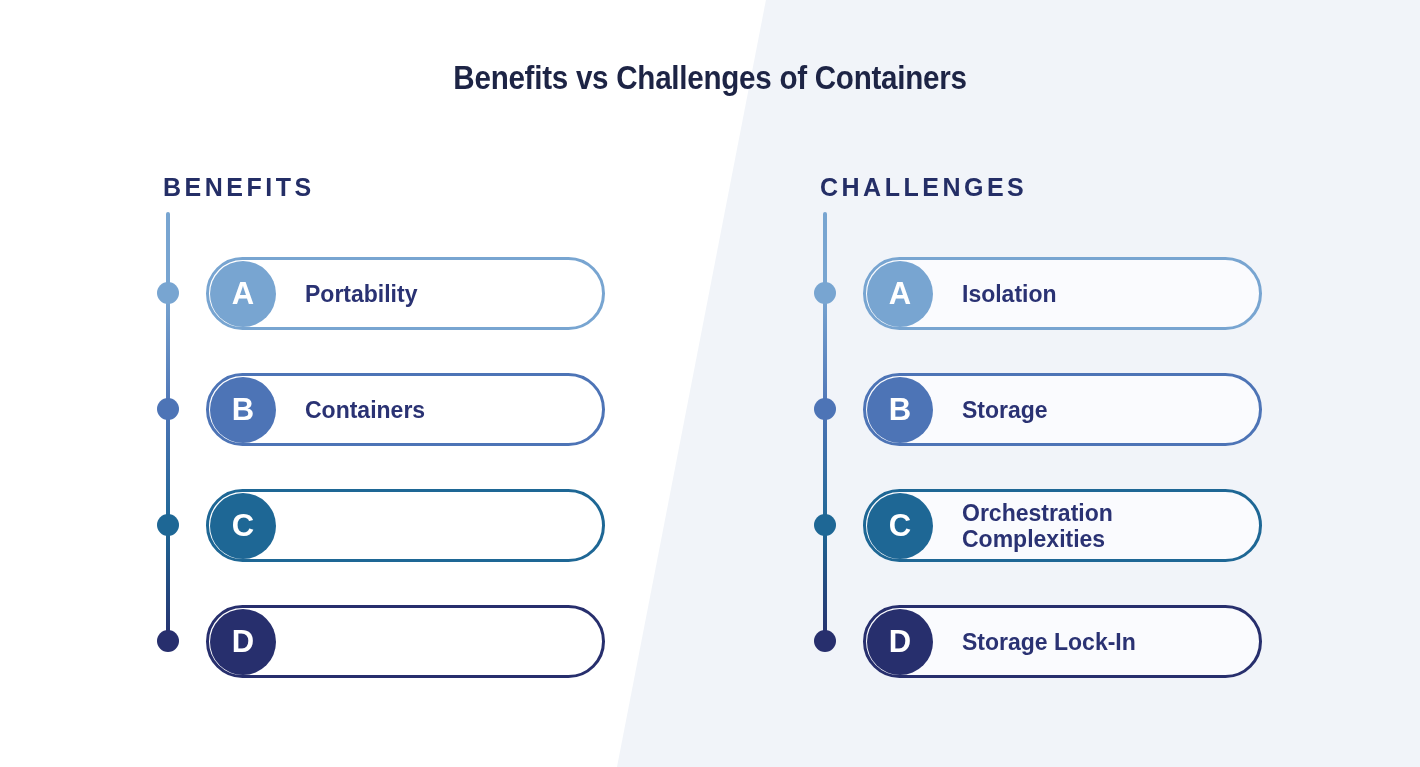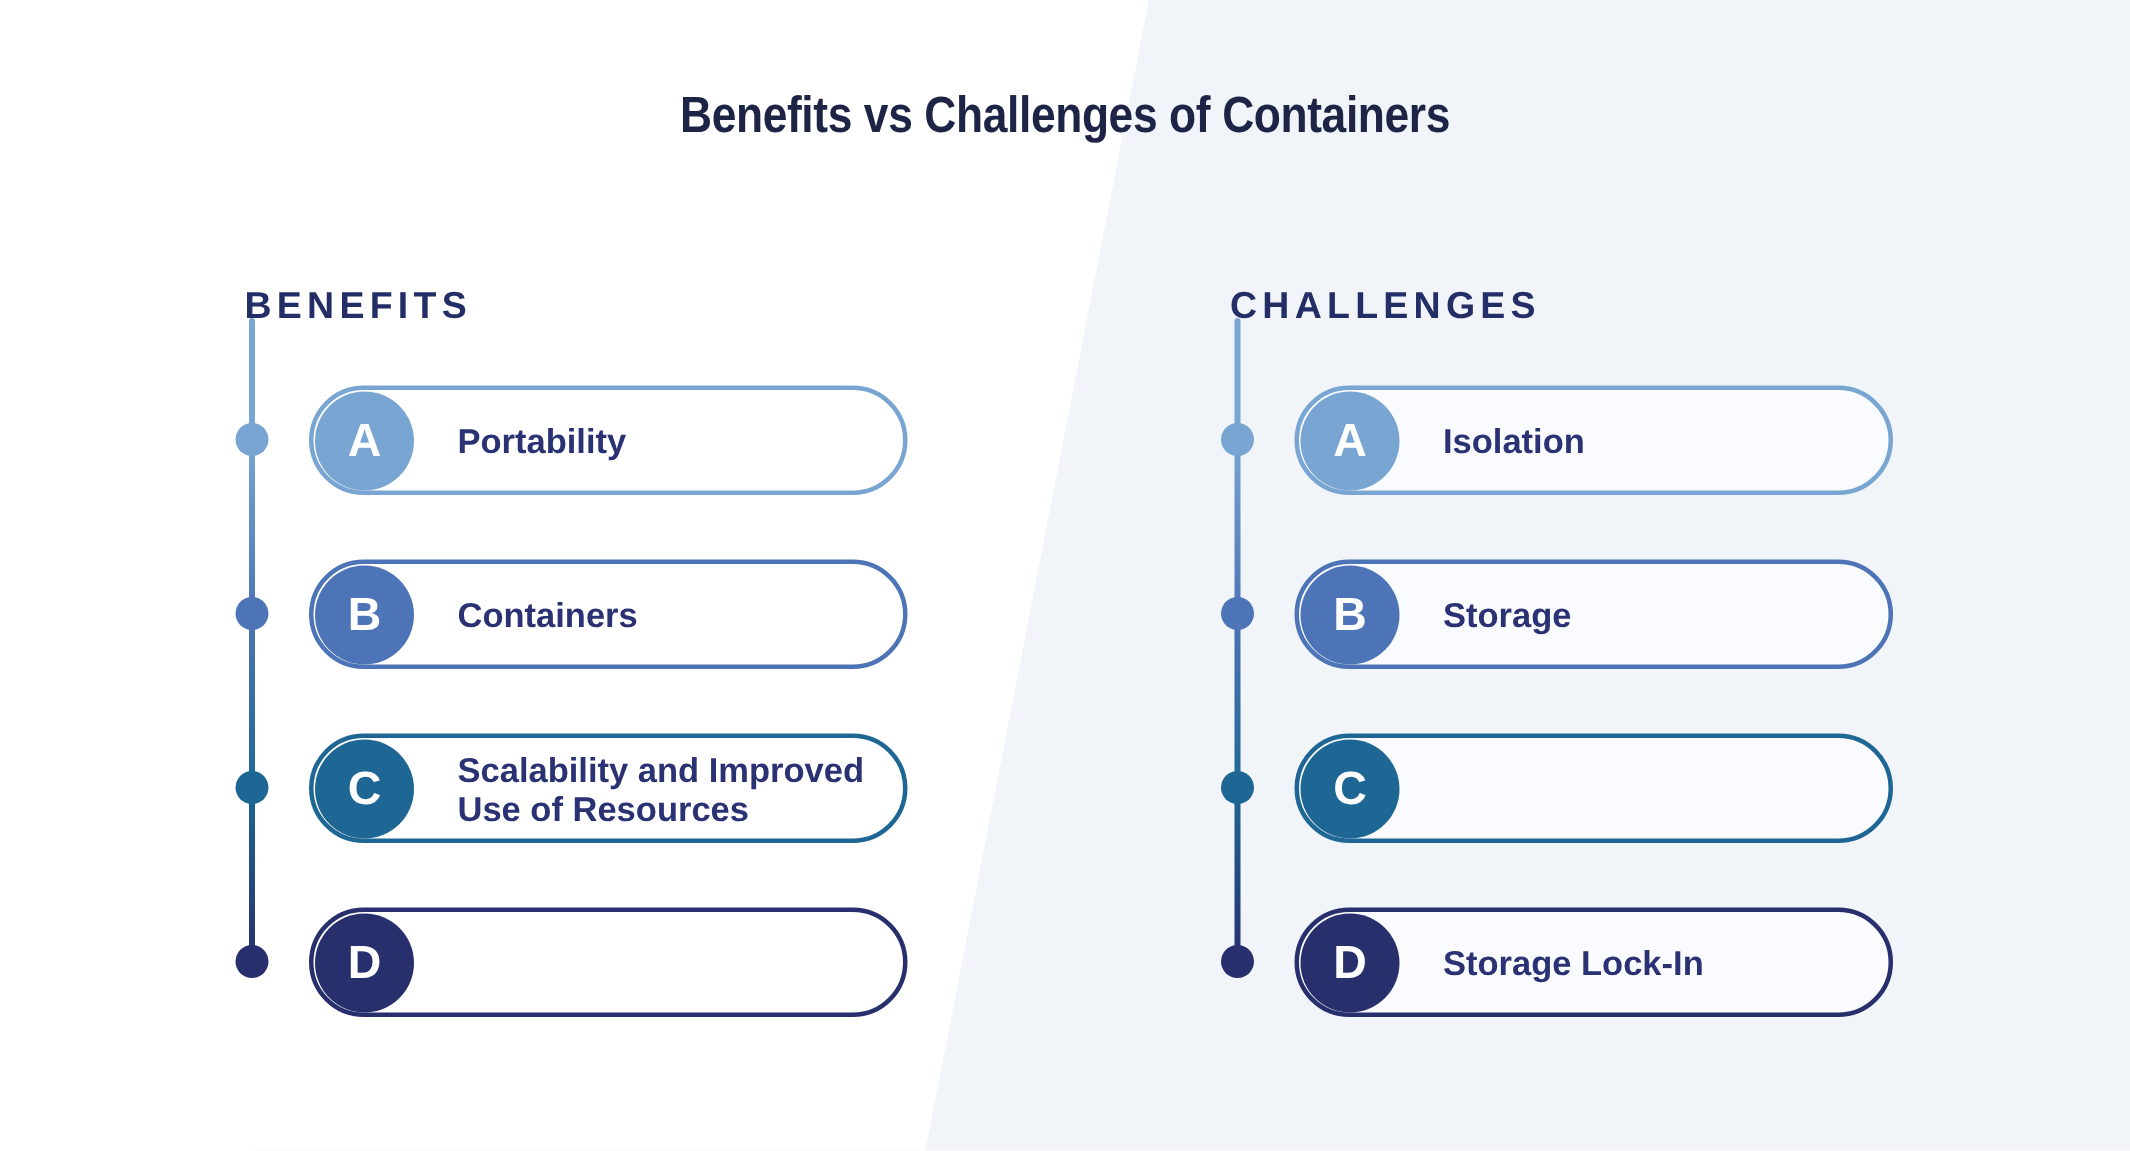--- a/index.html
+++ b/index.html
@@ -29,21 +29,21 @@
     transform-origin: 50% 50%;
     white-space: nowrap;
   }
 
   .column { position: absolute; top: 0; }
   .col-left  { left: 0; }
   .col-right { left: 657px; }
 
   .col-heading {
     position: absolute;
-    top: 190px;
+    top: 173px;
     font-size: 25px; font-weight: 700;
     letter-spacing: 3.5px;
     color: #242e66;
     white-space: nowrap;
   }
   .col-left  .col-heading { left: 163px; }
   .col-right .col-heading { left: 163px; }
 
   .timeline-line {
     position: absolute;
@@ -133,22 +133,20 @@
     <div class="badge">
       <span>B</span>
     </div>
     <div class="item-label">Containers</div>
   </div>
 
   <div class="pill pill-2 tier-c">
     <div class="badge">
       <span>C</span>
     </div>
-    <div class="item-label">Scalability and Improved
-Use of Resources</div>
   </div>
 
   <div class="pill pill-3 tier-d">
     <div class="badge">
       <span>D</span>
     </div>
   </div>
 </div>
 
 <div class="column col-right">
@@ -171,20 +169,21 @@
     <div class="badge">
       <span>B</span>
     </div>
     <div class="item-label">Storage</div>
   </div>
 
   <div class="pill pill-2 tier-c">
     <div class="badge">
       <span>C</span>
     </div>
+    <div class="item-label">Orchestration Complexities</div>
   </div>
 
   <div class="pill pill-3 tier-d">
     <div class="badge">
       <span>D</span>
     </div>
     <div class="item-label">Storage Lock-In</div>
   </div>
 </div>
 

